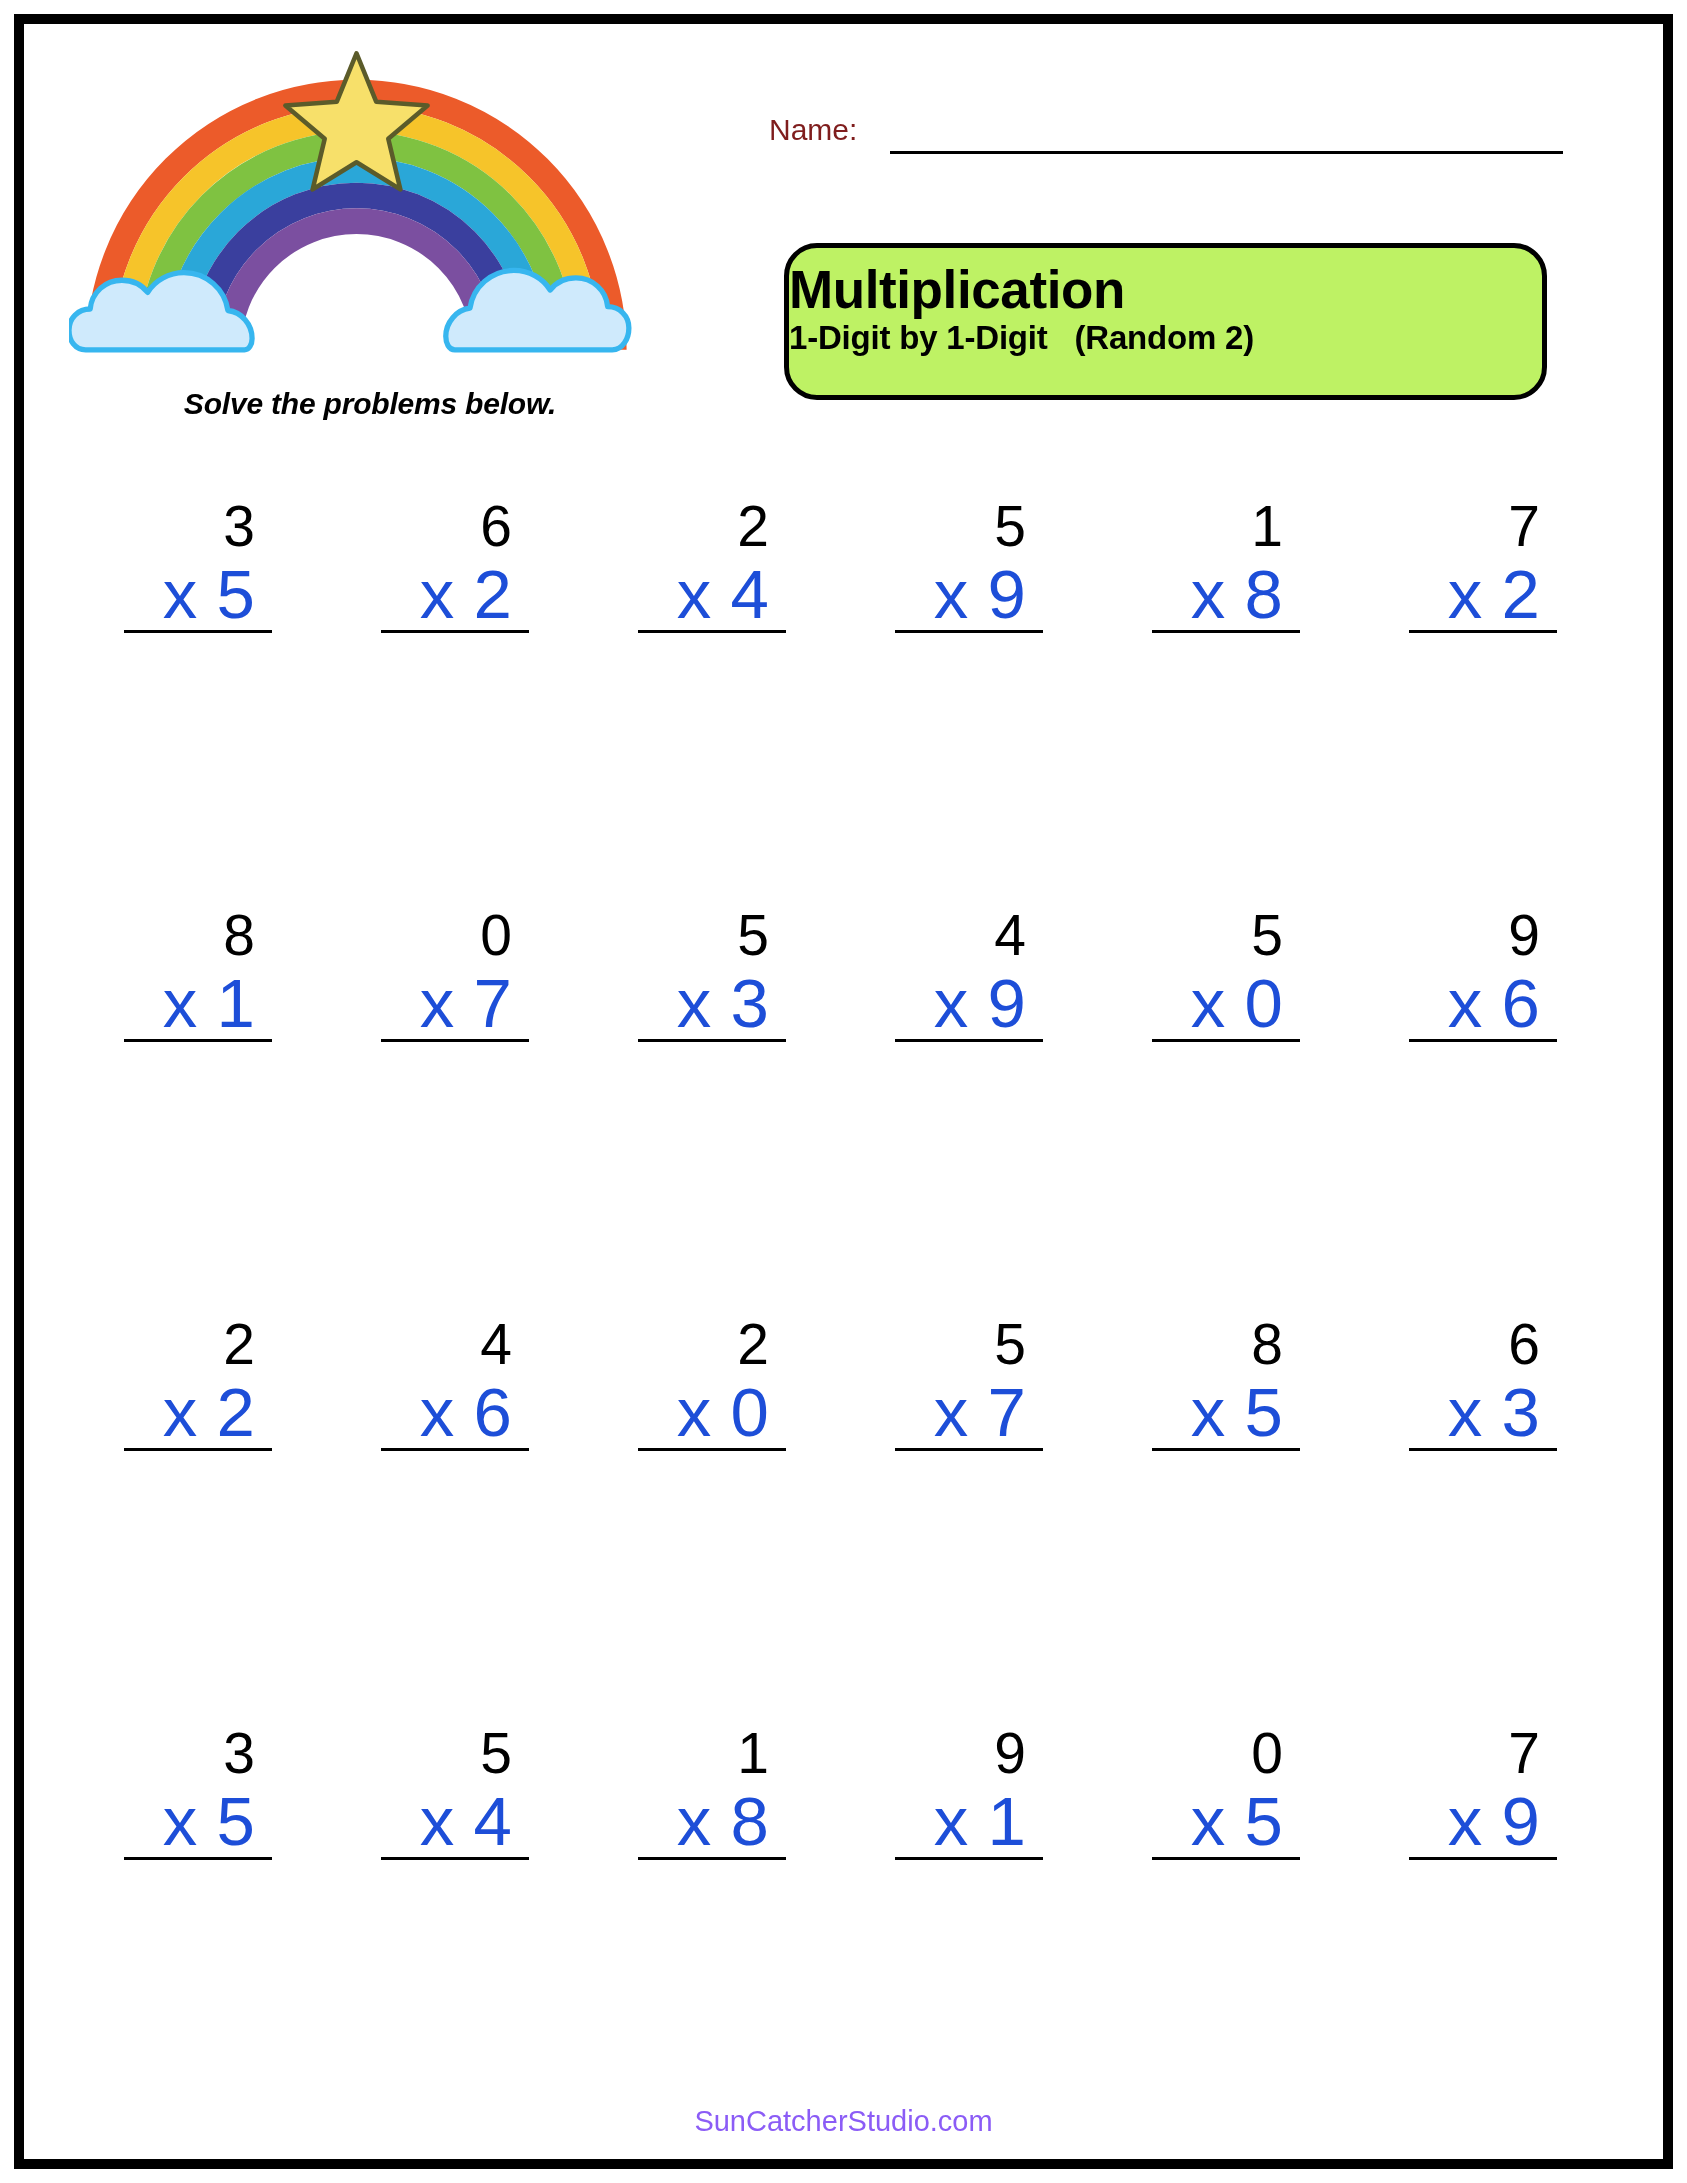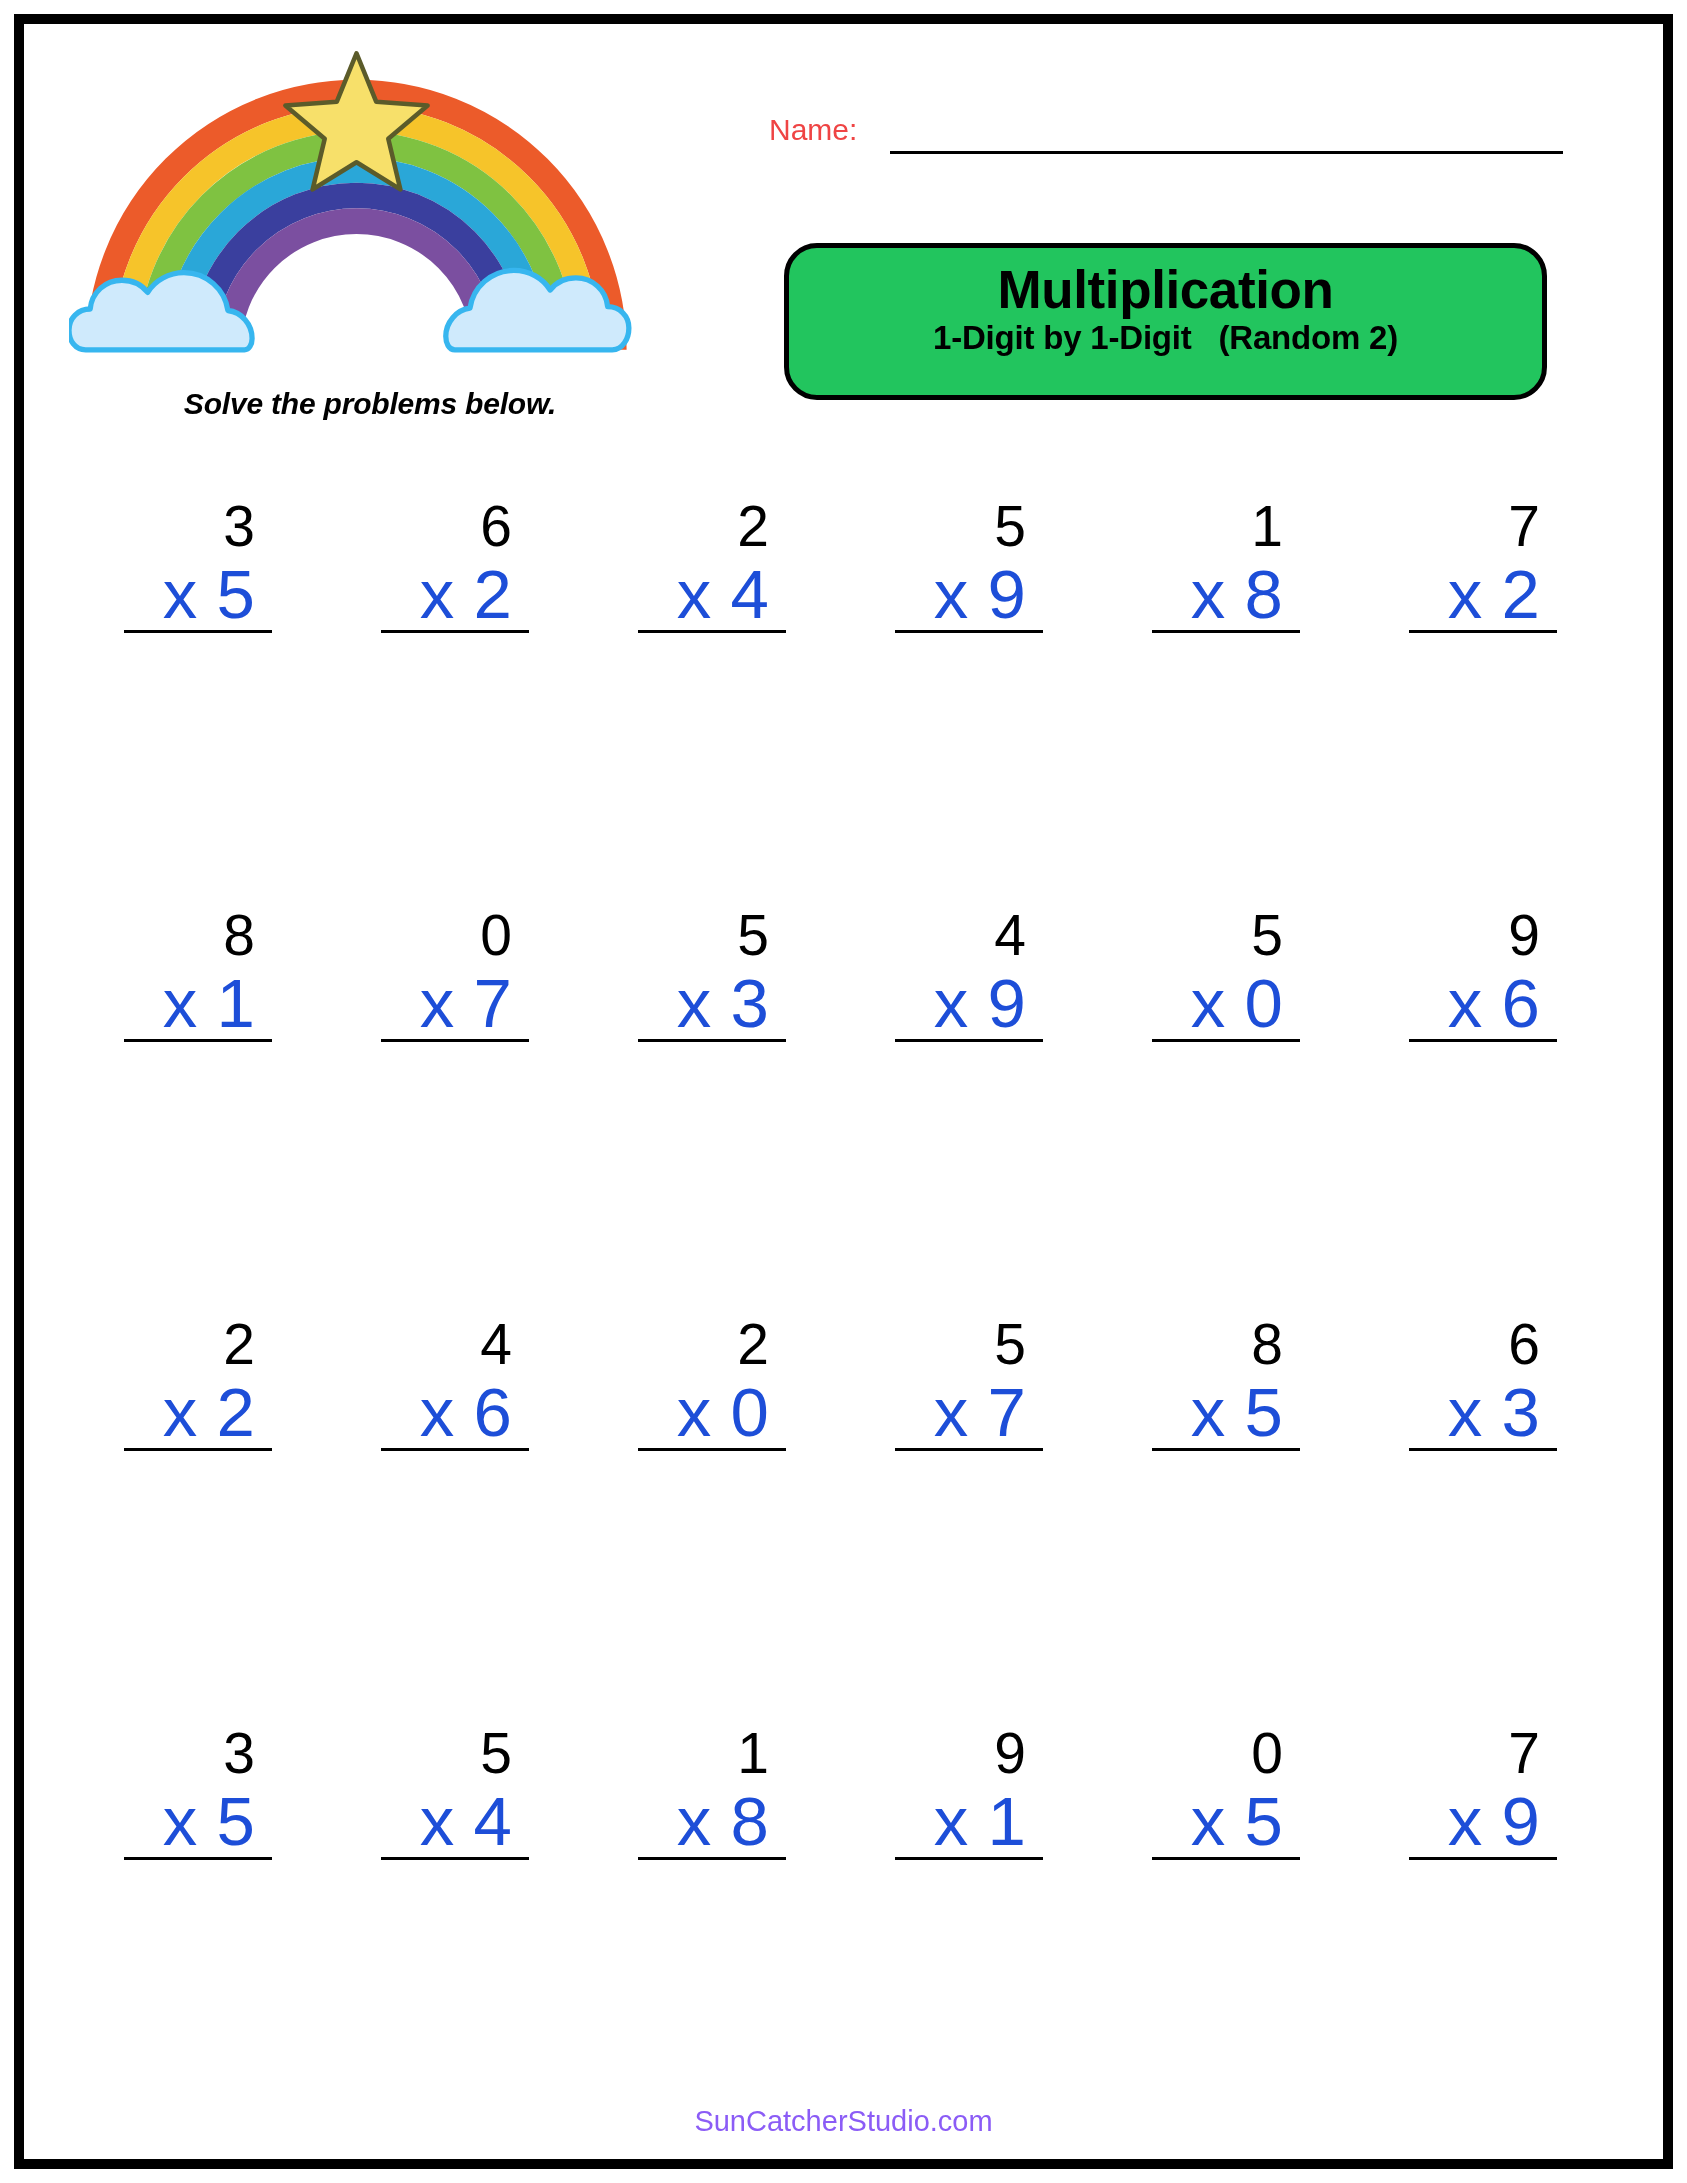--- a/index.html
+++ b/index.html
@@ -76,44 +76,43 @@
   }
   .field-row {
     position: relative;
     height: 65px;
   }
   .field-label {
     position: absolute;
     left: 0;
     top: 6px;
     font-size: 30px;
-    color: #ef4444;
+    color: #7f1d1d;
   }
   .field-line {
     position: absolute;
     left: 121px;
     right: 0;
     top: 44px;
     border-bottom: 3px solid #000000;
   }
   .field-row.date .field-line {
     left: 113px;
   }
 
   .title-box {
     position: absolute;
     left: 760px;
     top: 219px;
     width: 763px;
     height: 157px;
-    background: #22c55e;
+    background: #bef264;
     border: 5.3px solid #000000;
     border-radius: 33px;
     box-sizing: border-box;
-    text-align: center;
   }
   .title-main {
     margin-top: 13.6px;
     font-size: 53px;
     font-weight: bold;
     color: #000000;
     line-height: 1.05;
     letter-spacing: -0.4px;
   }
   .title-sub {

